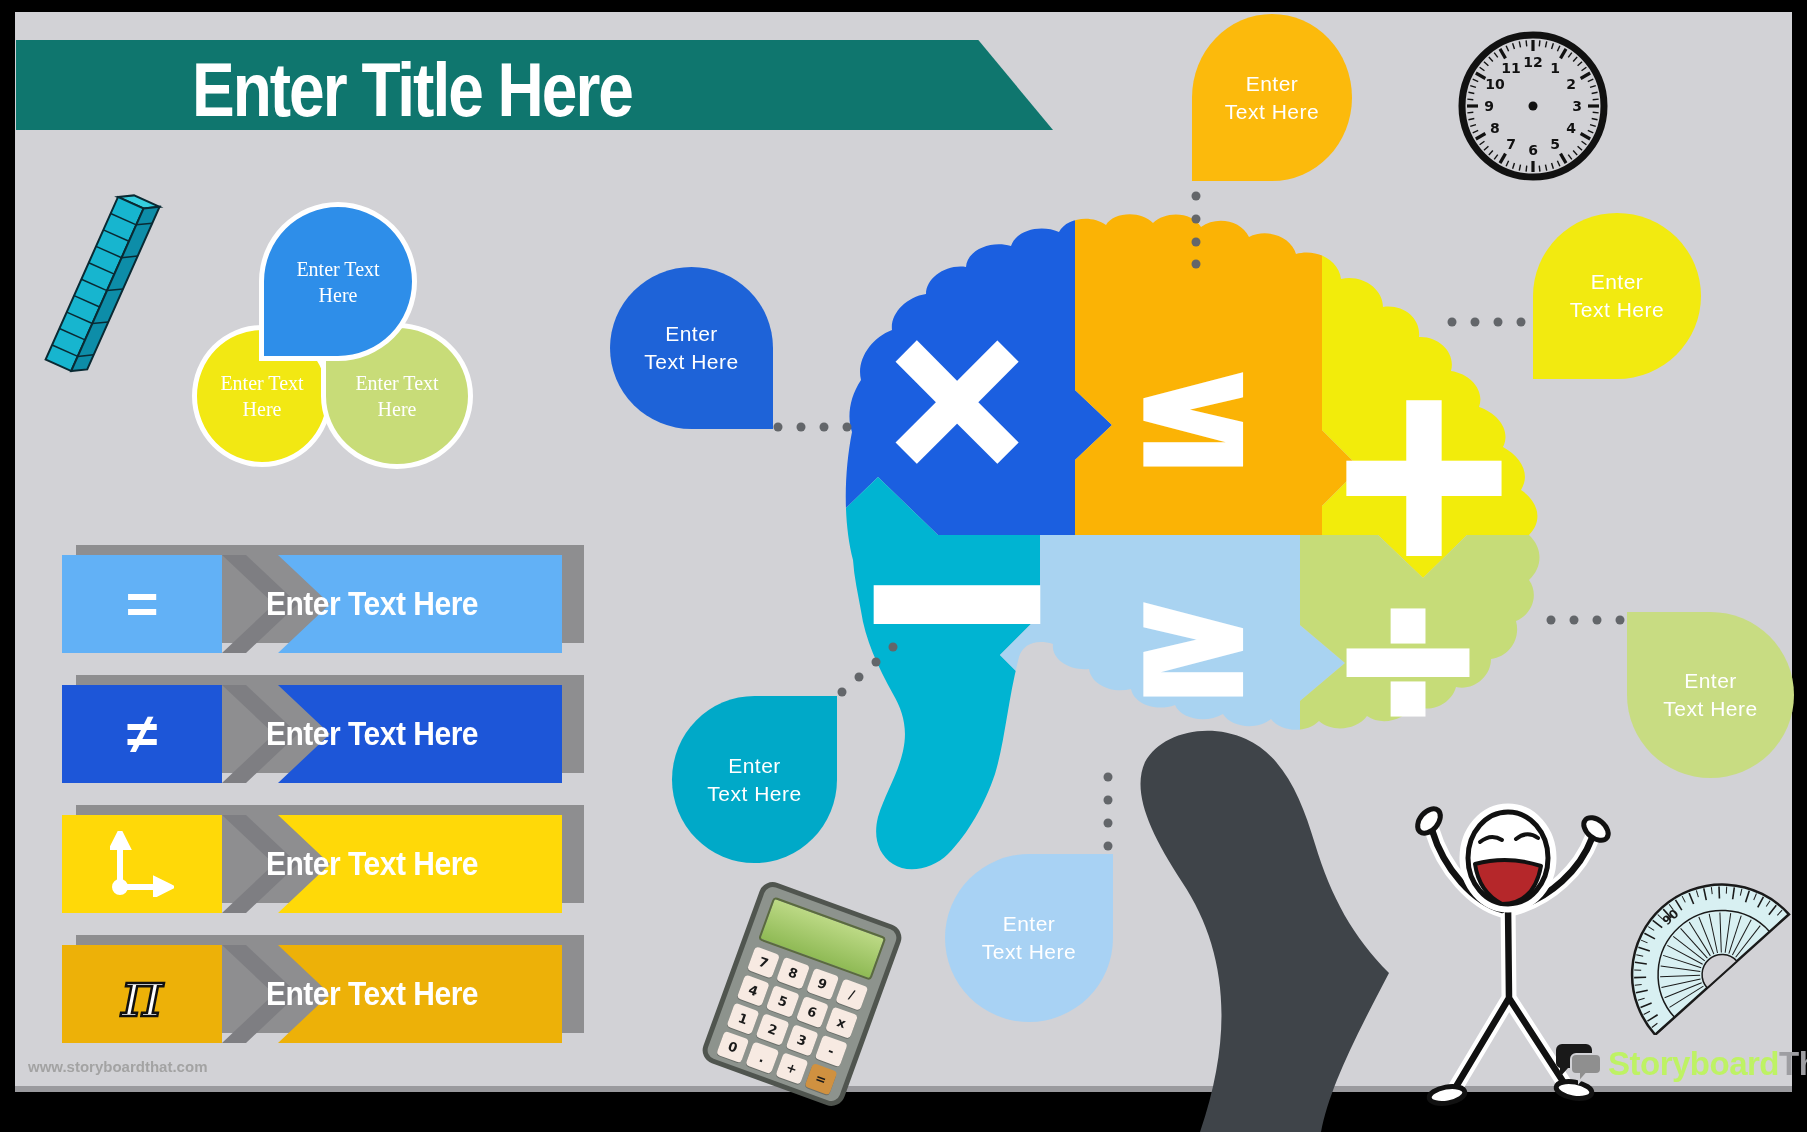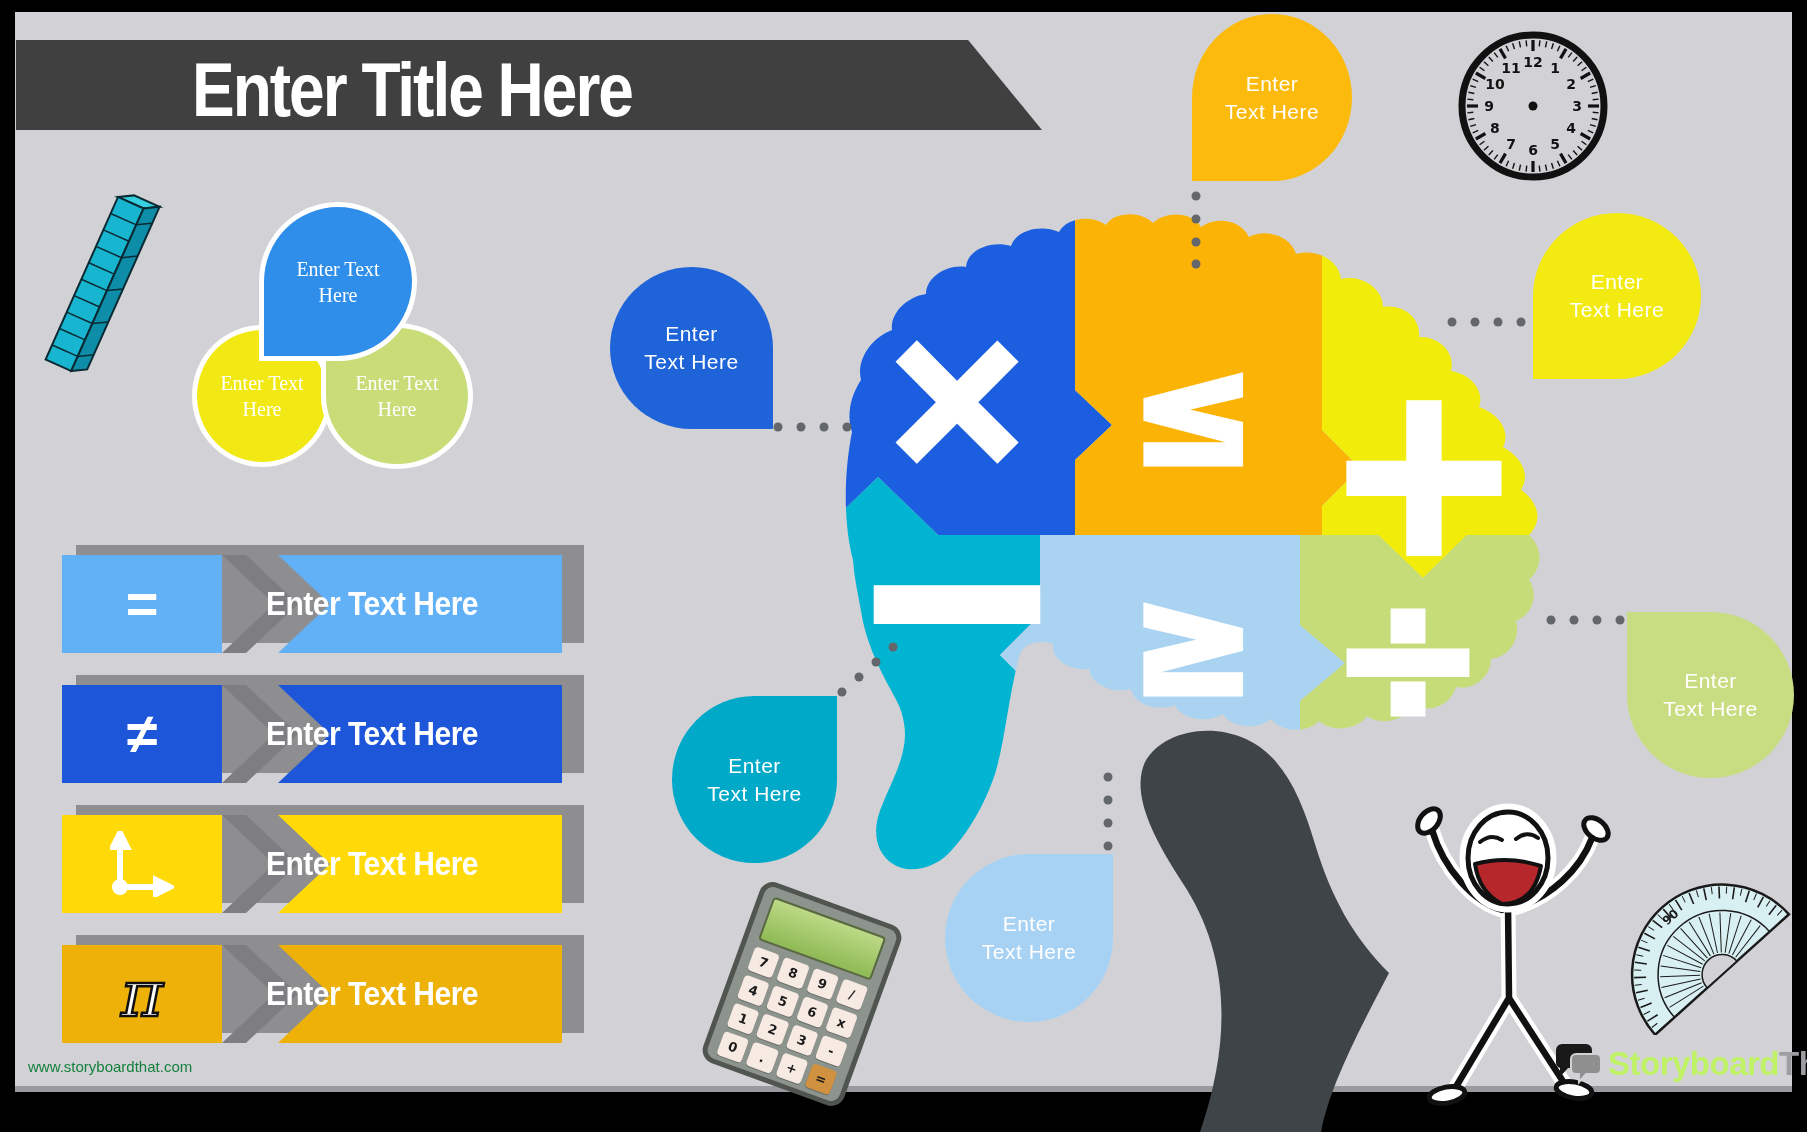--- a/index.html
+++ b/index.html
@@ -2,22 +2,22 @@
 <html><head>
 <meta charset="utf-8">
 <style>
   html,body{margin:0;padding:0;background:#000;}
   #stage{position:relative;width:1807px;height:1132px;background:#000;overflow:hidden;
          font-family:"Liberation Sans", sans-serif;}
   .inner-bg{position:absolute;left:15px;top:12px;width:1777px;height:1080px;background:#d2d2d6;}
   .bottom-edge{position:absolute;left:15px;top:1086px;width:1777px;height:6px;background:#9a9a9e;}
 
   
-  .title-banner{position:absolute;left:16px;top:40px;width:1026px;height:90px;background:#404040;
-    clip-path:polygon(0 0, 92.8% 0, 100% 100%, 0 100%);}
+  .title-banner{position:absolute;left:16px;top:40px;width:1026px;height:90px;background:#0f766e;
+    clip-path:polygon(0 0, 92.8% 0, 100% 100%, 0 100%);padding-left:11px;}
   .title-text{position:absolute;left:176px;top:6px;color:#fff;font-size:64px;font-weight:bold;
     letter-spacing:-2px;transform:scaleY(1.18);transform-origin:left top;white-space:nowrap;}
 
   
   .trio{position:absolute;display:flex;align-items:center;justify-content:center;text-align:center;
     color:#fff;font-family:"Liberation Serif", serif;font-size:20px;line-height:1.3;
     border:5px solid #fff;box-sizing:border-box;}
   .trio span{width:100px;}
 
   
@@ -48,21 +48,21 @@
     justify-content:center;font-size:13px;font-weight:bold;color:#1a1a1a;
     font-family:"DejaVu Sans", sans-serif;box-shadow:0 1px 0 #6a6f6a;}
   .calc-key.eq{background:#d09140;}
 
   
   .logo{position:absolute;left:1556px;top:1042px;display:flex;align-items:center;}
   .logo-text{font-size:33px;letter-spacing:-.5px;font-weight:bold;}
   .logo-text .p1{color:#bef264;}
   .logo-text .p2{color:#9e9ea2;font-weight:bold;}
 
-  .footer-url{position:absolute;left:28px;top:1058px;font-size:15px;font-weight:normal;color:#15803d;}
+  .footer-url{position:absolute;left:28px;top:1058px;font-size:15px;font-weight:bold;color:#a3a3a3;}
 
   svg text.brain-sym{fill:#fff;stroke:#fff;font-family:"DejaVu Sans", sans-serif;font-weight:bold;
     text-anchor:middle;}
   .abs{position:absolute;}
 </style>
 </head>
 <body>
 
 <div id="stage">
   <div class="inner-bg"></div>

